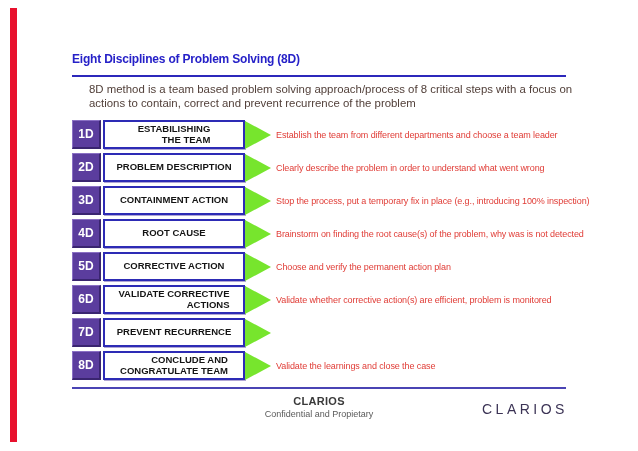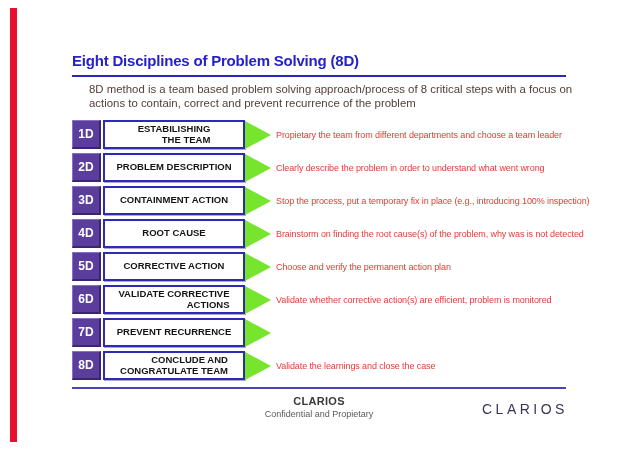--- a/index.html
+++ b/index.html
@@ -3,21 +3,21 @@
 <meta charset="utf-8">
 <style>
   html,body{margin:0;padding:0;background:#fff;}
   .slide{
     position:relative;width:638px;height:451px;background:#ffffff;overflow:hidden;
     font-family:"Liberation Sans",sans-serif;
   }
   .accent-bar{position:absolute;left:10px;top:8px;width:7px;height:434px;background:#e8112d;}
   .title{
     position:absolute;left:72px;top:52px;width:500px;
-    font-size:15px;font-weight:bold;color:#2621c8;letter-spacing:-0.2px;
+    font-size:12px;font-weight:bold;color:#2621c8;letter-spacing:-0.2px;
   }
   .title-rule{position:absolute;left:72px;top:75px;width:494px;height:2px;background:#2c28bb;}
   .subtitle{
     position:absolute;left:89px;top:83px;width:510px;
     font-size:11.4px;line-height:1.22;color:#52403a;
   }
   .rows{position:absolute;left:72px;top:120px;width:560px;}
   .row{display:flex;align-items:stretch;height:29px;margin-bottom:4px;}
   .badge{
     width:26px;min-width:26px;display:flex;align-items:center;justify-content:center;
@@ -61,21 +61,21 @@
   <div class="title-rule"></div>
 
   <div class="subtitle">8D method is a team based problem solving approach/process of 8 critical steps with a focus on actions to contain, correct and prevent recurrence of the problem</div>
 
   <div class="rows" id="rows">
     <div class="row">
       <div class="badge">1D</div>
       <div class="step-box">ESTABILISHING
 THE TEAM</div>
       <div class="arrow"></div>
-      <div class="desc">Propietary the team from different departments and choose a team leader</div>
+      <div class="desc">Establish the team from different departments and choose a team leader</div>
     </div>
 
     <div class="row">
       <div class="badge">2D</div>
       <div class="step-box">PROBLEM DESCRIPTION</div>
       <div class="arrow"></div>
       <div class="desc">Clearly describe the problem in order to understand what went wrong</div>
     </div>
 
     <div class="row">

